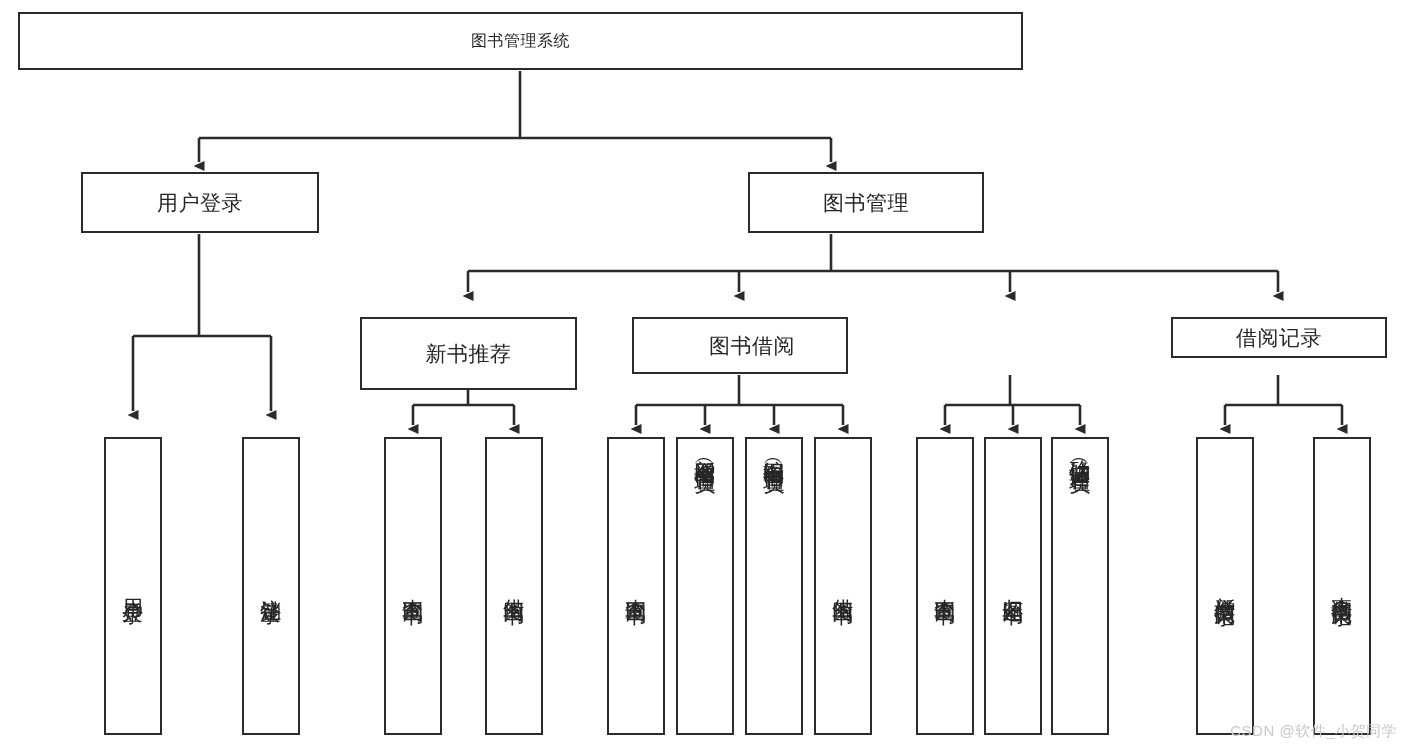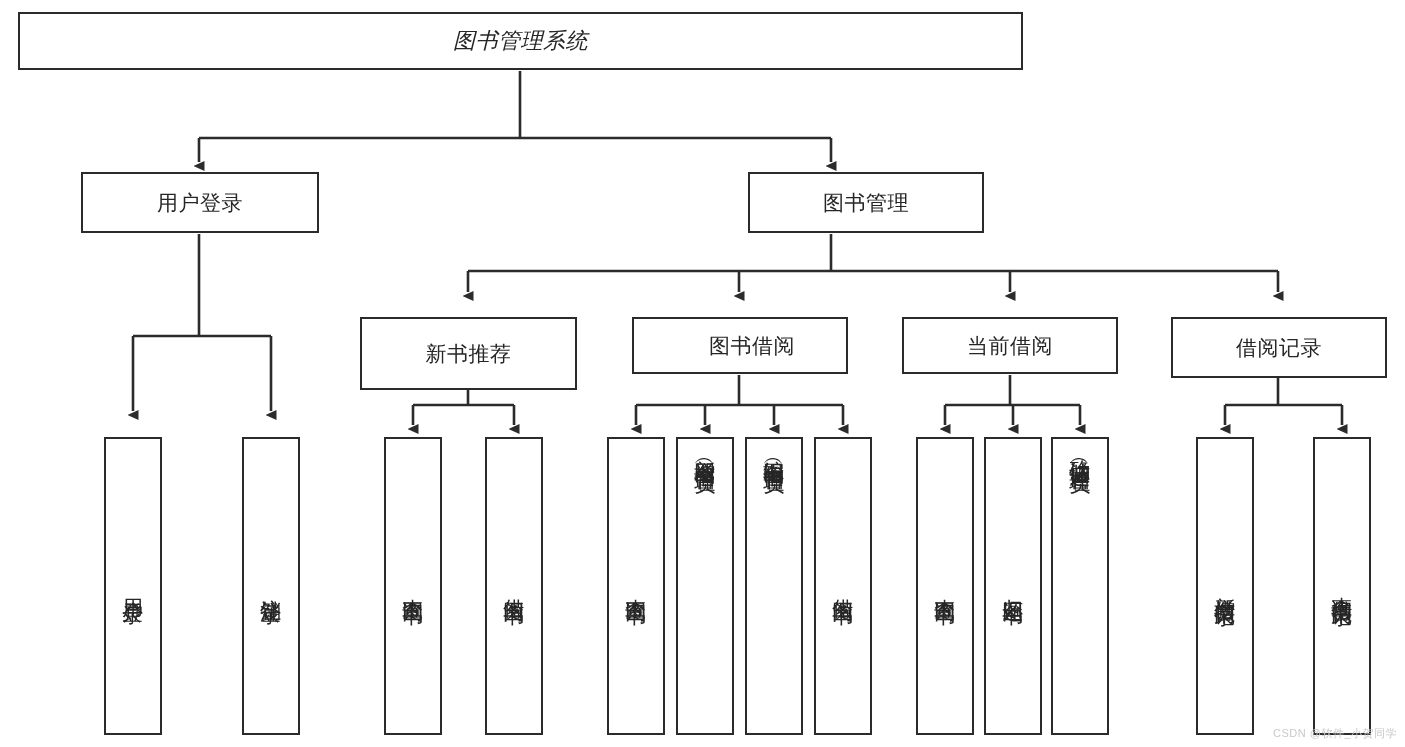--- a/index.html
+++ b/index.html
@@ -43,22 +43,21 @@
     color: #262626;
   }
   
   .node.horizontal .node-label {
     writing-mode: horizontal-tb;
     font-size: 21px;
     line-height: 1.2;
     white-space: nowrap;
   }
   .node.root .node-label {
-    font-size: 22px;
-    font-style: italic;
+    font-size: 16px;
   }
   
   .node.vertical {
     align-items: flex-start;
     justify-content: center;
     padding-top: 4px;
   }
   .node.vertical .node-label {
     writing-mode: vertical-rl;
     text-orientation: upright;
@@ -69,21 +68,21 @@
     margin-top: 0;
   }
   .node.vertical.centered {
     align-items: center;
     padding-top: 0;
   }
   #watermark {
     position: absolute;
     right: 8px;
     bottom: 6px;
-    font-size: 11px;
+    font-size: 15px;
     color: #c9c9c9;
     white-space: nowrap;
     letter-spacing: 0.5px;
     font-family: "Liberation Sans", "DejaVu Sans", sans-serif;
   }
 </style>
 </head>
 <body>
 
 <div id="diagram-root">
@@ -152,25 +151,22 @@
   </div>
 
   <div class="node horizontal" style="left:360px; top:317px; width:217px; height:73px;">
     <span class="node-label">新书推荐</span>
   </div>
 
   <div class="node horizontal" style="left:632px; top:317px; width:216px; height:57px;padding-left:24px;">
     <span class="node-label">图书借阅</span>
   </div>
 
-  <div class="node horizontal" style="left:902px; top:317px; width:216px; height:57px;">
-    <span class="node-label">当前借阅</span>
-  </div>
-
-  <div class="node horizontal" style="left:1171px; top:317px; width:216px; height:61px;">
+
+  <div class="node horizontal" style="left:1171px; top:317px; width:216px; height:41px;">
     <span class="node-label">借阅记录</span>
   </div>
 
   <div class="node vertical centered" style="left:104px; top:437px; width:58px; height:298px;">
     <span class="node-label">用户登录</span>
   </div>
 
   <div class="node vertical centered" style="left:242px; top:437px; width:58px; height:298px;">
     <span class="node-label">注销登录</span>
   </div>

